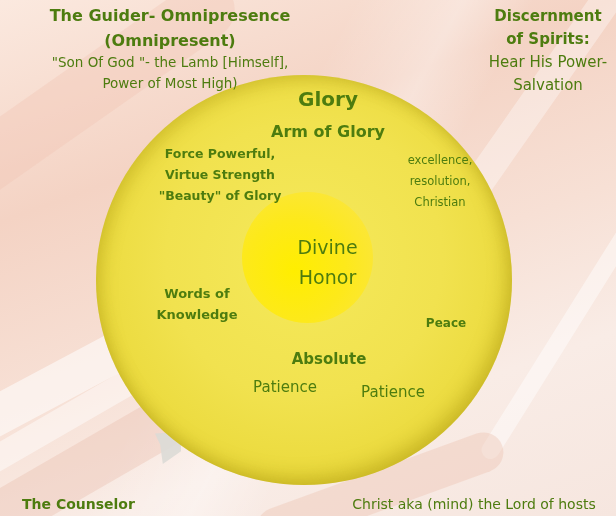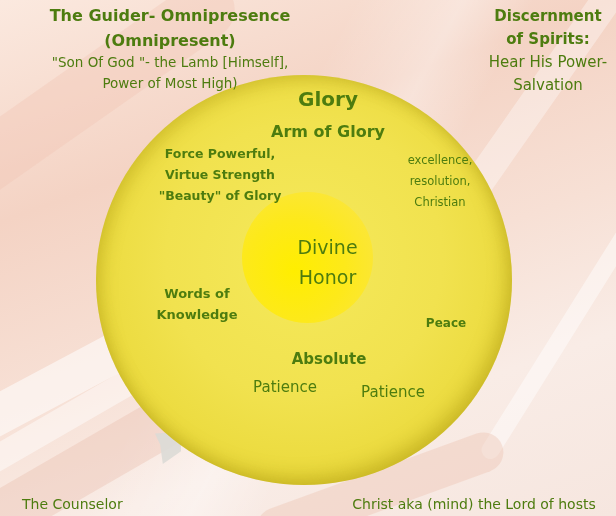--- a/index.html
+++ b/index.html
@@ -85,21 +85,21 @@
     .arm-glory { left: 228px; width: 160px; top: 120px; font-size: 16px; line-height: 24px; font-weight: bold; }
     .mighty { left: 120px; width: 160px; top: 143px; font-size: 12.5px; line-height: 21px; }
     .virtue { left: 360px; width: 120px; top: 150px; font-size: 11.5px; line-height: 21px; }
     .divine { left: 242px; width: 131px; top: 232px; font-size: 19px; line-height: 30px; font-weight: normal; }
     .words { left: 118px; width: 118px; top: 283px; font-size: 13px; line-height: 21px; }
     .peace { left: 388px; width: 76px; top: 312px; font-size: 12px; line-height: 22px; }
     .absolute { left: 250px; width: 118px; top: 348px; font-size: 15px; line-height: 22px; }
     .authority { left: 215px; width: 100px; top: 376px; font-size: 15px; line-height: 22px; font-weight: normal; }
     .patience { left: 325px; width: 96px; top: 381px; font-size: 15px; line-height: 22px; font-weight: normal; }
 
-    .bl { left: 2px; top: 494px; font-size: 14px; line-height: 20px; text-align: left; }
+    .bl { left: 2px; top: 494px; font-size: 14px; line-height: 20px; text-align: left; font-weight: bold; }
     .br { left: 295px; width: 318px; top: 494px; font-size: 14px; line-height: 20px; text-align: center; }
   </style>
 </head>
 <body>
 
 <div class="bg">
   <div class="stroke s5"></div>
   <div class="stroke s1"></div>
   <div class="stroke s2"></div>
   <div class="stroke s3"></div>

